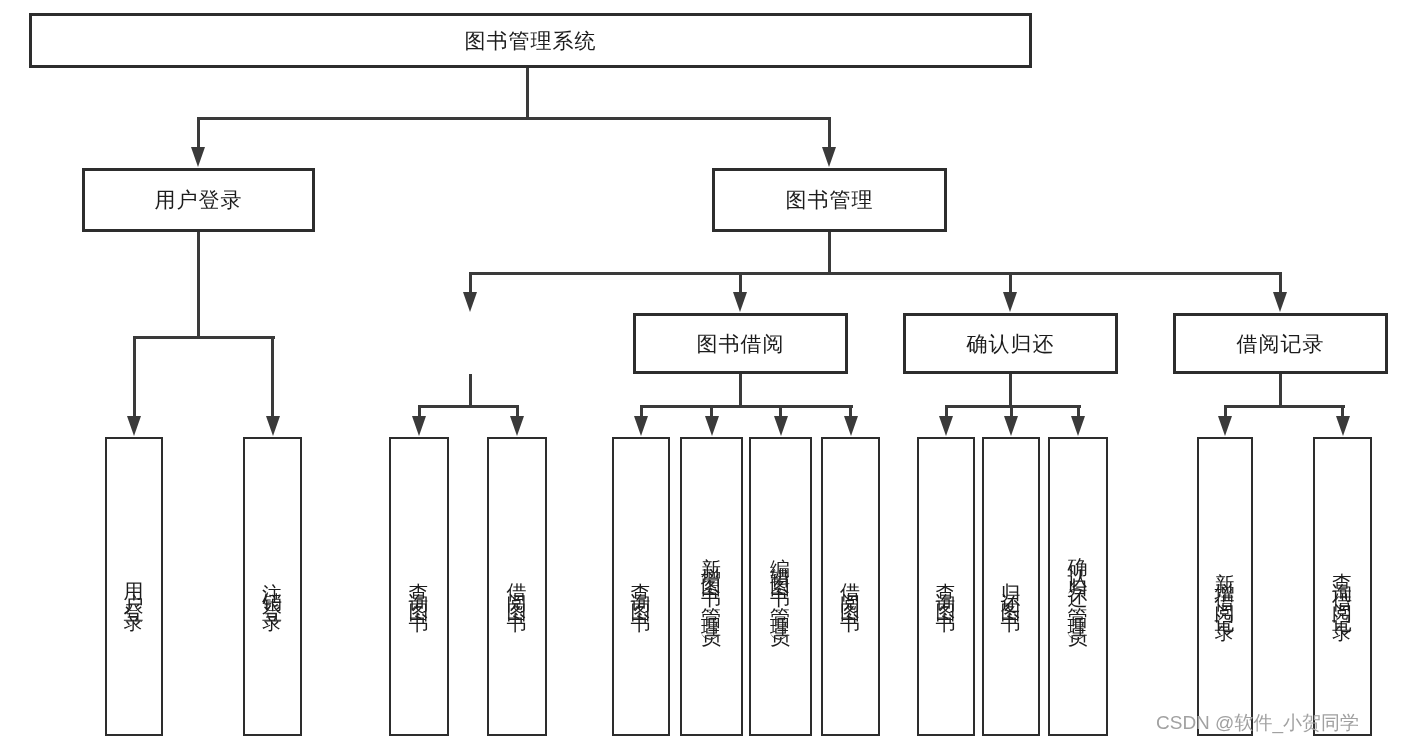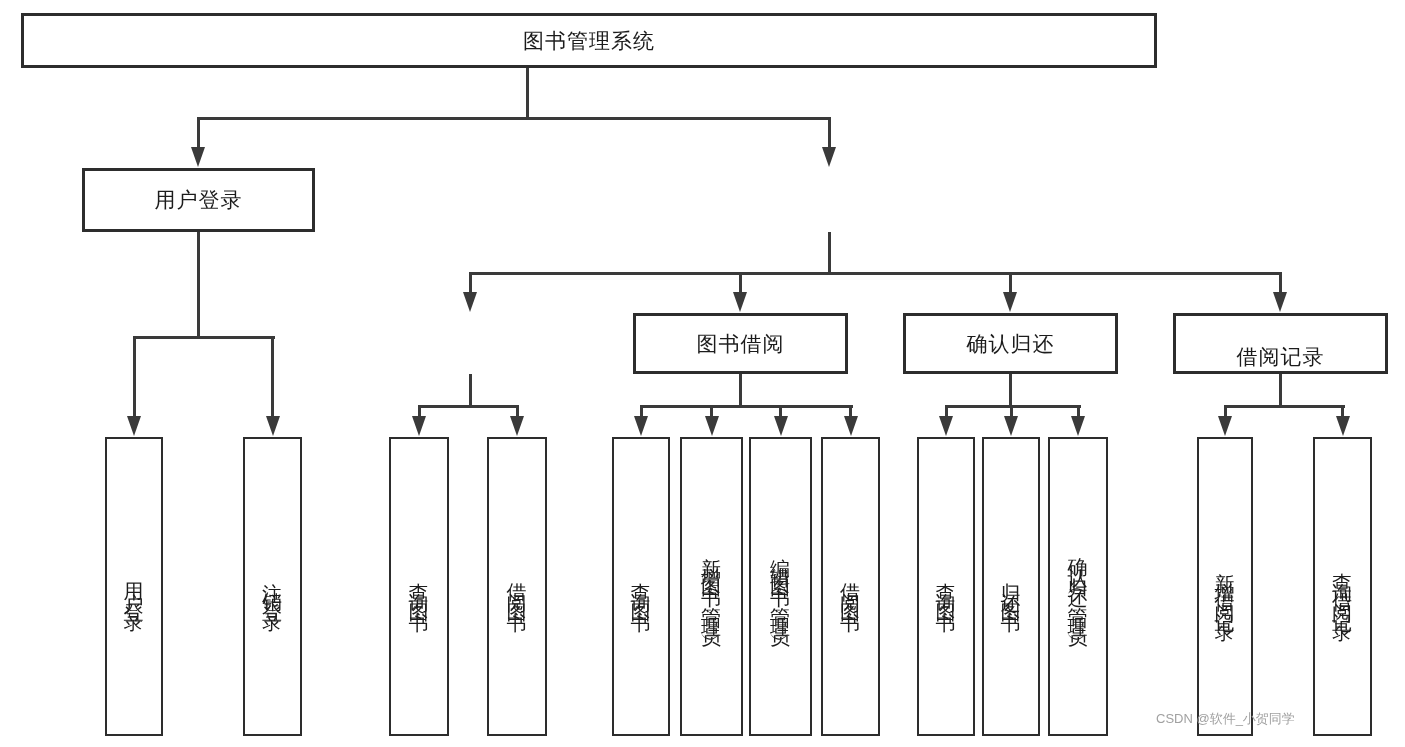--- a/index.html
+++ b/index.html
@@ -52,50 +52,53 @@
   .vline{width:3px;}
   .arrow{
     position:absolute;width:0;height:0;z-index:1;
     border-left:7px solid transparent;
     border-right:7px solid transparent;
     border-top:20px solid var(--line);
   }
   .watermark{
     position:absolute;
     left:1156px;top:710px;
-    font-size:13px;
+    font-size:19px;
     color:var(--wm);
     z-index:3;
     white-space:nowrap;
   }
 </style>
 </head>
 <body>
 
 <div id="canvas">
 
-  <div class="box" style="left:21px;top:13px;width:1136px;height:55px;">
+  <div class="box" style="left:29px;top:13px;width:1003px;height:55px;">
     <span>图书管理系统</span>
   </div>
 
   <div class="box" style="left:82px;top:168px;width:233px;height:64px;">
     <span>用户登录</span>
   </div>
 
+  <div class="box" style="left:712px;top:168px;width:235px;height:64px;">
+    <span>图书管理</span>
+  </div>
 
 
   <div class="box" style="left:633px;top:313px;width:215px;height:61px;">
     <span>图书借阅</span>
   </div>
 
   <div class="box" style="left:903px;top:313px;width:215px;height:61px;">
     <span>确认归还</span>
   </div>
 
-  <div class="box" style="left:1173px;top:313px;width:215px;height:61px;align-items:flex-end;">
+  <div class="box" style="left:1173px;top:313px;width:215px;height:61px;">
     <span>借阅记录</span>
   </div>
 
   <div class="vbox" style="left:105px;top:437px;width:58px;height:299px;">
     <span class="vtext">用户登录</span>
   </div>
 
   <div class="vbox" style="left:243px;top:437px;width:59px;height:299px;">
     <span class="vtext">注销登录</span>
   </div>

